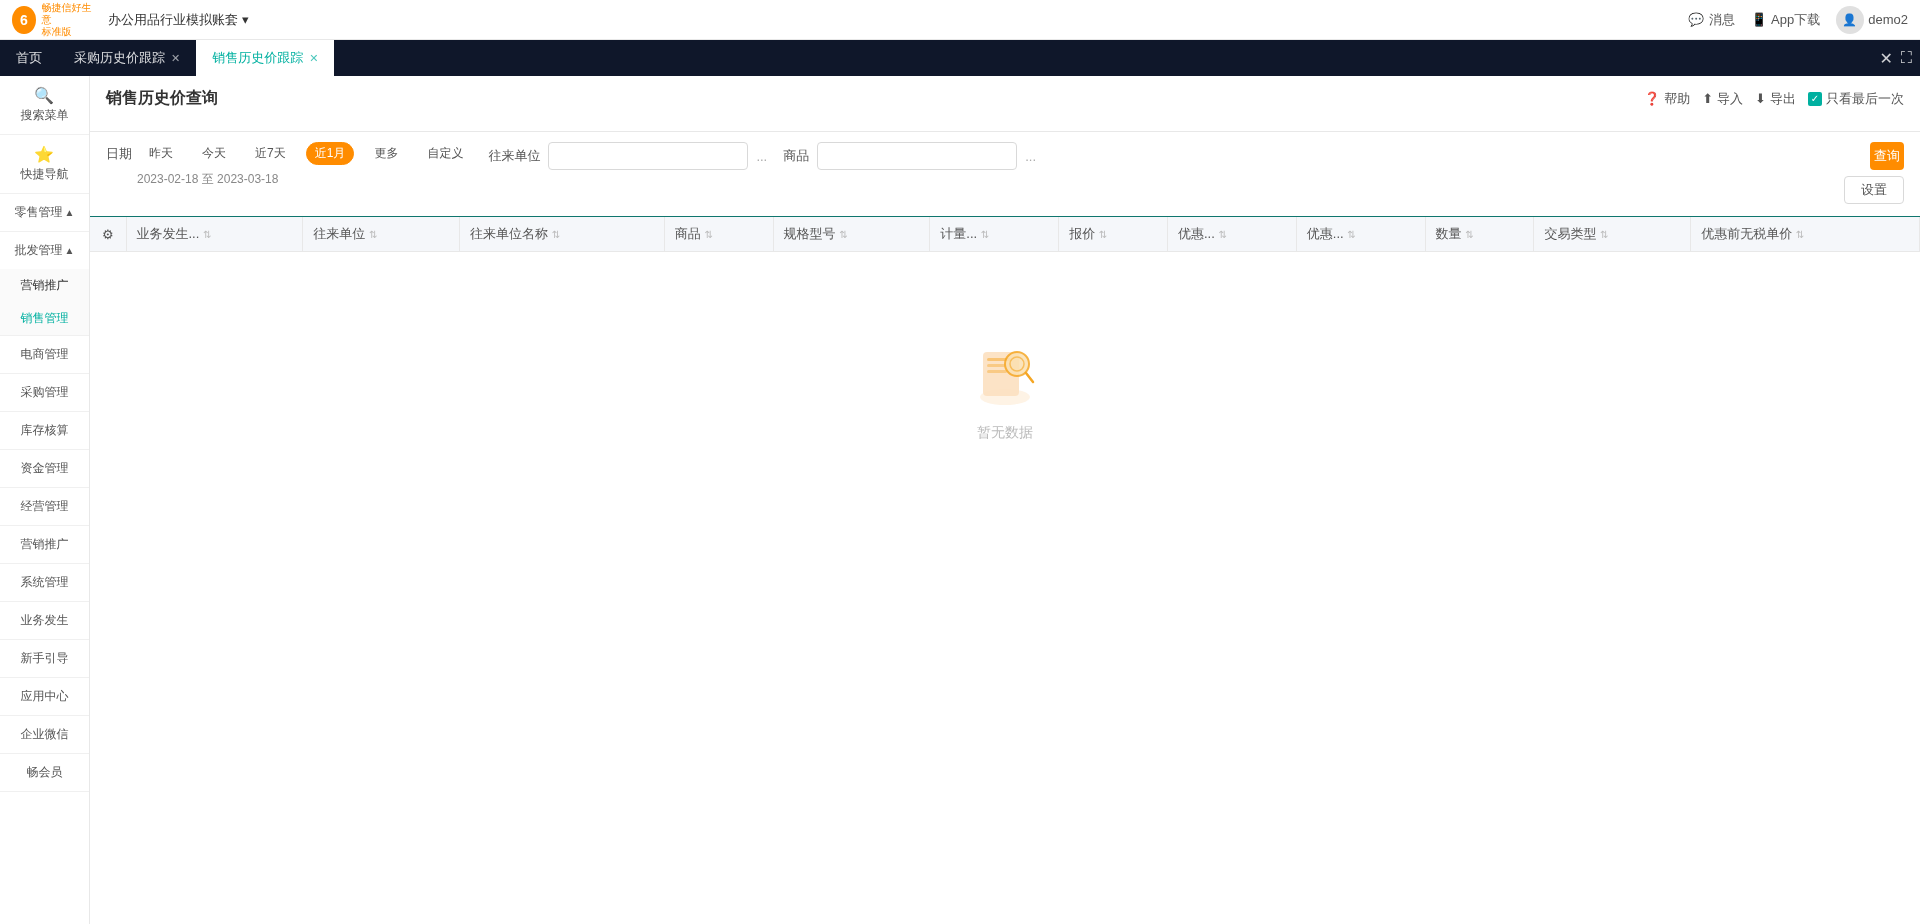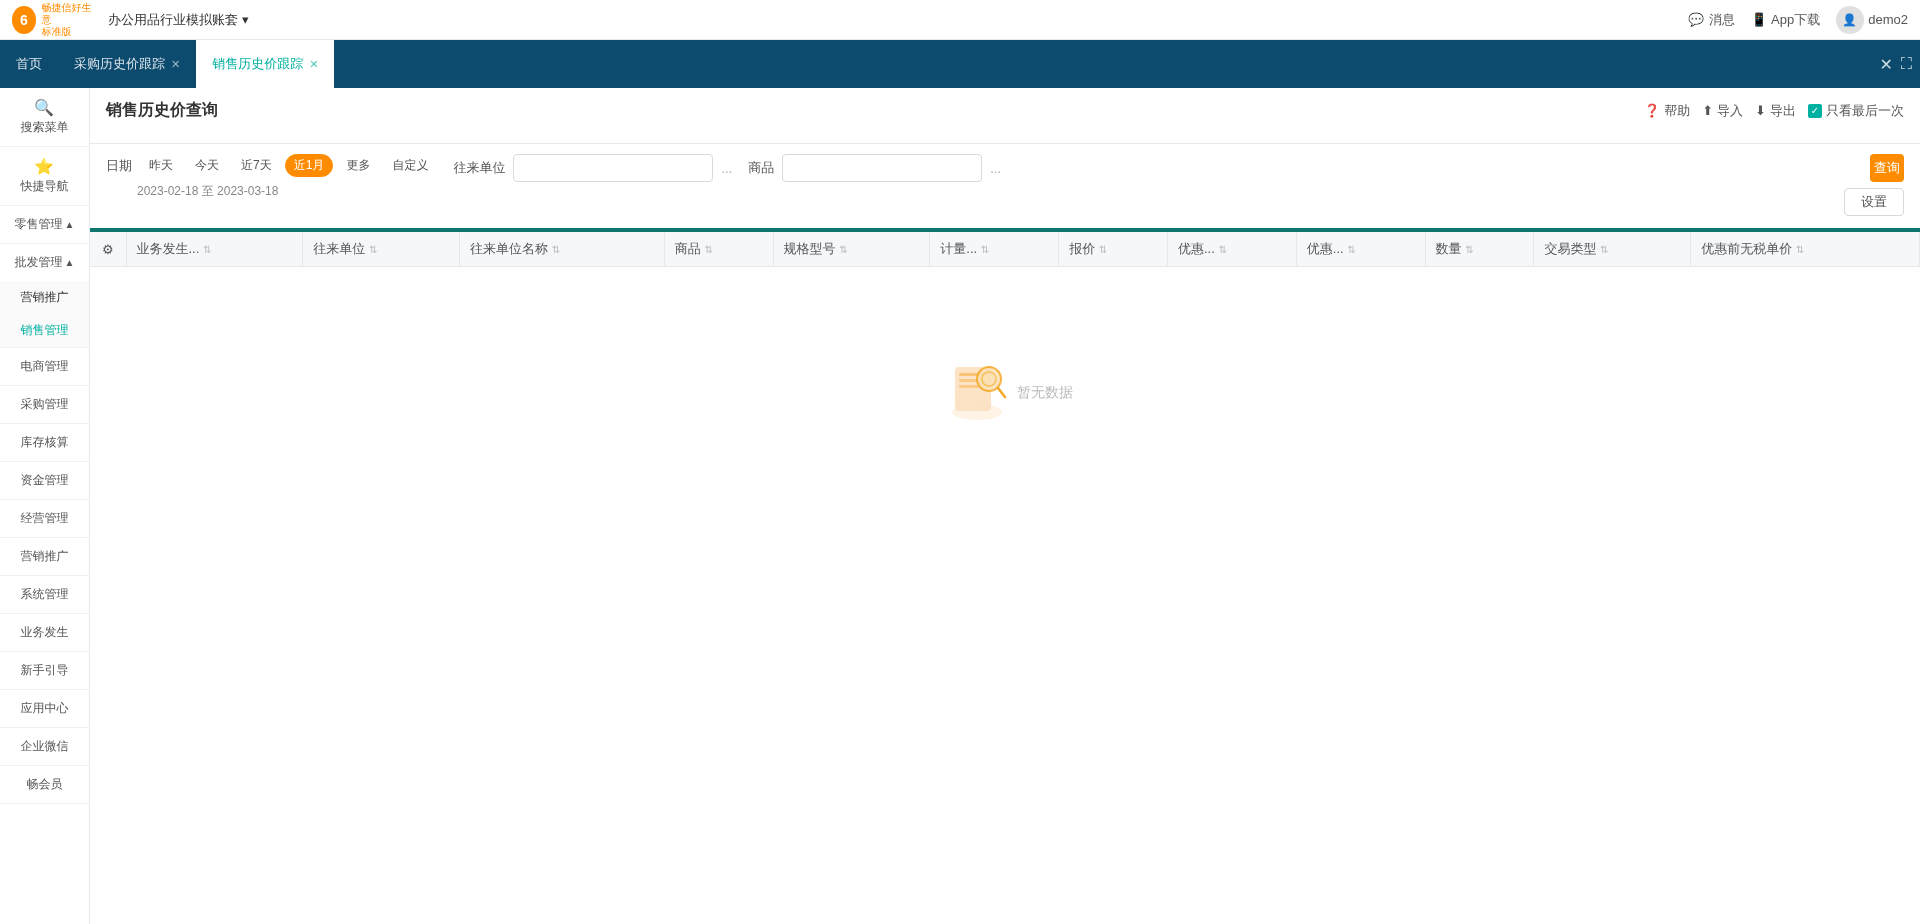--- a/index.html
+++ b/index.html
@@ -47,22 +47,22 @@
     }
     .avatar {
       width: 28px; height: 28px; border-radius: 50%;
       background: #e0e0e0; overflow: hidden;
       display: flex; align-items: center; justify-content: center;
       font-size: 12px; color: #888;
     }
 
     
     .tabs-bar {
-      height: 48px;
-      background: #0c4a6e;
+      height: 36px;
+      background: #0f172a;
       display: flex;
       align-items: stretch;
       flex-shrink: 0;
     }
     .tab {
       display: flex; align-items: center;
       padding: 0 16px; gap: 6px;
       font-size: 13px; cursor: pointer;
       position: relative; white-space: nowrap;
       color: rgba(255,255,255,0.85);
@@ -176,28 +176,28 @@
     }
 
     
     .filter-bar {
       background: #fff;
       padding: 10px 16px 12px;
       display: flex;
       align-items: flex-start;
       gap: 16px;
       flex-shrink: 0;
-      border-bottom: 4px solid #0f766e;
+      border-bottom: 1px solid #0f766e;
       justify-content: space-between;
     }
     .filter-group {
       display: flex; flex-direction: column; gap: 4px;
     }
     .filter-date-btns {
-      display: flex; align-items: center; gap: 4px; flex-wrap: wrap;
+      display: flex; align-items: center; gap: 11px; flex-wrap: wrap;
     }
     .date-btn {
       padding: 2px 8px; font-size: 12px; border-radius: 12px;
       cursor: pointer; border: 1px solid transparent;
       color: #555;
     }
     .date-btn.active {
       background: #ff8c00; color: white; border-color: #ff8c00;
     }
     .filter-date-range {
@@ -269,21 +269,21 @@
     thead th .sort-icon { color: #bbb; font-size: 10px; }
     .settings-th {
       width: 36px; text-align: center;
     }
     .settings-icon-cell {
       display: flex; align-items: center; justify-content: center;
     }
 
     
     .empty-state {
-      display: flex; flex-direction: row;
+      display: flex; flex-direction: column;
       align-items: center; justify-content: center;
       padding: 80px 0;
       color: #bbb; font-size: 14px;
     }
     .empty-icon {
       width: 80px; height: 80px; margin-bottom: 12px;
     }
 
     
     ::-webkit-scrollbar { width: 6px; height: 6px; }

